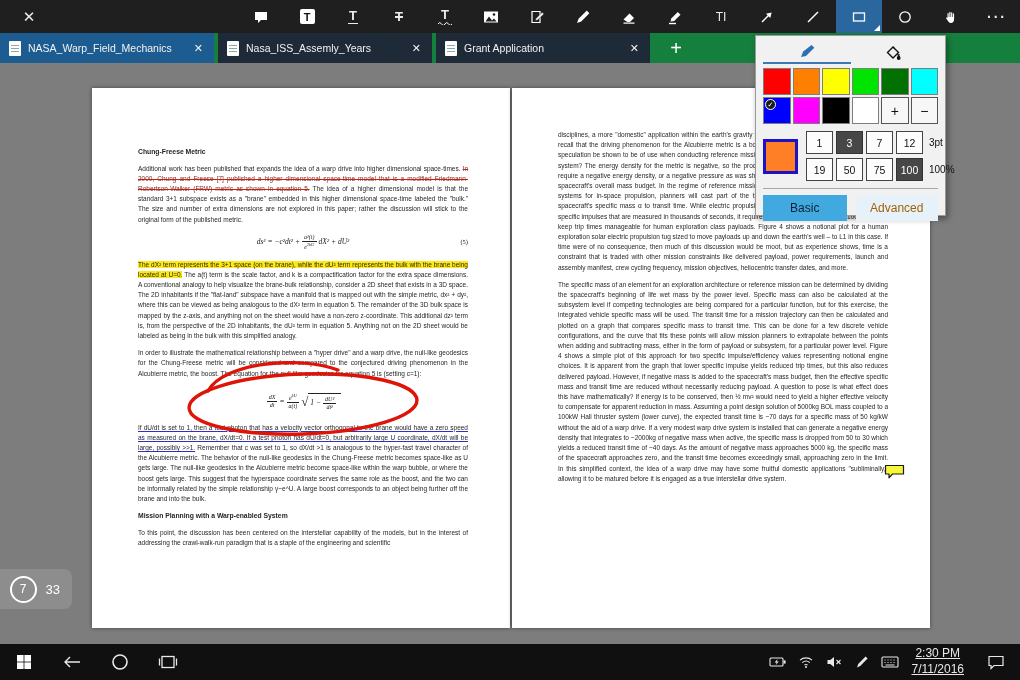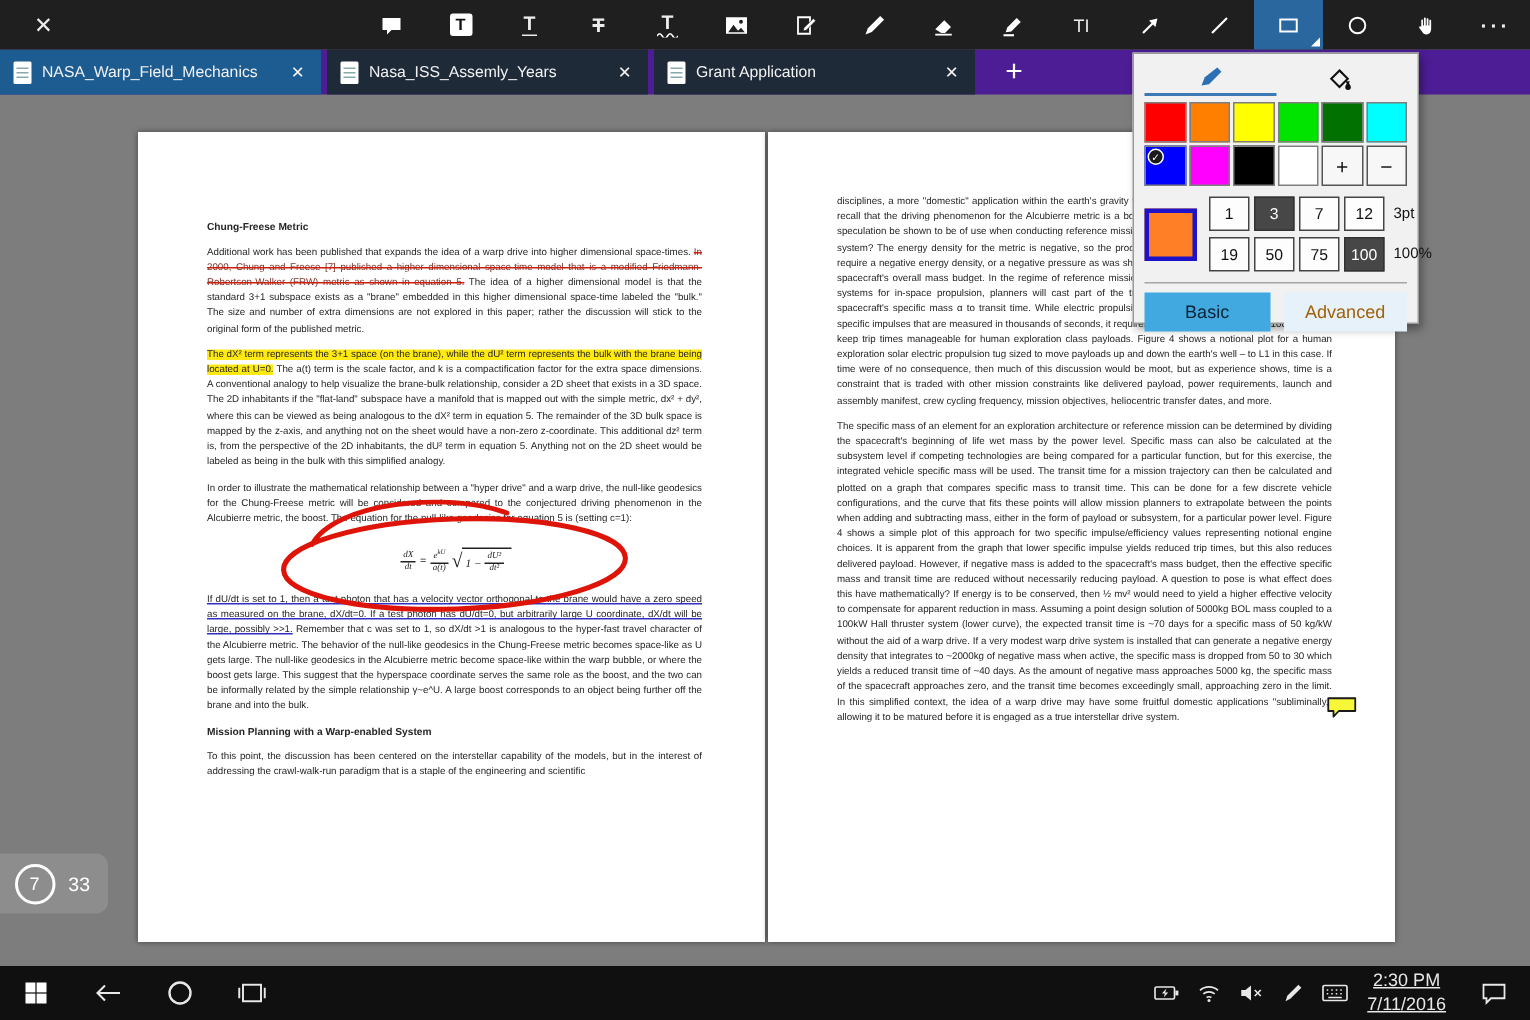--- a/index.html
+++ b/index.html
@@ -21,21 +21,21 @@
   .tbox { width:15px; height:15px; background:#fff; color:#111; border-radius:2px;
           font-weight:bold; font-size:11px; display:flex; align-items:center; justify-content:center; }
   .t-under { font-weight:bold; font-size:13px; border-bottom:1.5px solid #ececec; padding:0 1px 1px; line-height:1; }
   .t-strike { font-weight:bold; font-size:13px; text-decoration:line-through; text-decoration-thickness:1.5px; }
   .t-squig { display:flex; flex-direction:column; align-items:center; font-weight:bold; font-size:13px; line-height:1; }
   .t-ti { font-size:12px; letter-spacing:0; }
   .t-more { font-size:14px; letter-spacing:2px; font-weight:bold; }
 
   
   .tabbar { position:absolute; left:0; top:33px; width:1020px; height:30px;
-            background:#4c1d95; display:flex; align-items:stretch; z-index:30; }
+            background:#15803d; display:flex; align-items:stretch; z-index:30; }
   .tab { width:214px; display:flex; align-items:center; gap:7px; padding:0 8px 0 9px;
          background:#1f2a38; color:#f2f2f2; font-size:10.5px; margin-right:4px; }
   .tab.active { background:#1d5c91; }
   .tab .doc-ico { width:12px; height:15px; background:#fff; border-radius:1px; flex:0 0 auto;
                   display:flex; flex-direction:column; justify-content:center; gap:2px; padding:2px; }
   .tab .doc-ico i { display:block; height:1px; background:#8aa; }
   .tab .tab-title { flex:1 1 auto; white-space:nowrap; overflow:hidden; }
   .tab .tab-close { font-size:11px; padding:0 3px; }
   .newtab { width:44px; display:flex; align-items:center; justify-content:center;
             color:#fff; font-size:20px; font-weight:300; }
@@ -232,20 +232,24 @@
     <span class="tab-close">✕</span>
   </div>
   <div class="newtab">+</div>
 </div>
 
 <div class="main">
   <div class="page page-left">
     <div class="doc" id="doc-left">
         <div class="doc-heading">Chung-Freese Metric</div>
         <div class="doc-para"><span>Additional work has been published that expands the idea of a warp drive into higher dimensional space-times. </span><span class="seg-strike">In 2000, Chung and Freese [7] published a higher dimensional space-time model that is a modified Friedmann-Robertson-Walker (FRW) metric as shown in equation 5.</span><span> The idea of a higher dimensional model is that the standard 3+1 subspace exists as a "brane" embedded in this higher dimensional space-time labeled the "bulk." The size and number of extra dimensions are not explored in this paper; rather the discussion will stick to the original form of the published metric.</span></div>
+        <div class="eq-row">ds² = −c²dt² + <span class="frac">
+            <span class="fn">a²(t)</span>
+            <span class="fd">e<sup>2kU</sup></span>
+          </span> dX² + dU²<span class="eq-num">(5)</span></div>
         <div class="doc-para"><span class="seg-highlight">The dX² term represents the 3+1 space (on the brane), while the dU² term represents the bulk with the brane being located at U=0.</span><span> The a(t) term is the scale factor, and k is a compactification factor for the extra space dimensions. A conventional analogy to help visualize the brane-bulk relationship, consider a 2D sheet that exists in a 3D space. The 2D inhabitants if the "flat-land" subspace have a manifold that is mapped out with the simple metric, dx² + dy², where this can be viewed as being analogous to the dX² term in equation 5. The remainder of the 3D bulk space is mapped by the z-axis, and anything not on the sheet would have a non-zero z-coordinate. This additional dz² term is, from the perspective of the 2D inhabitants, the dU² term in equation 5. Anything not on the 2D sheet would be labeled as being in the bulk with this simplified analogy.</span></div>
         <div class="doc-para"><span>In order to illustrate the mathematical relationship between a "hyper drive" and a warp drive, the null-like geodesics for the Chung-Freese metric will be considered and compared to the conjectured driving phenomenon in the Alcubierre metric, the boost. The equation for the null-like geodesics for equation 5 is (setting c=1):</span></div>
         <div class="eq-circ-wrap">
           <div class="eq-circ-box"><span class="frac">
               <span class="fn">dX</span>
               <span class="fd">dt</span>
             </span> = <span class="frac">
               <span class="fn">e<sup>kU</sup></span>
               <span class="fd">a(t)</span>
             </span><span class="sqrt-sign">√</span><span class="sqrt-body">1 − <span class="frac">

